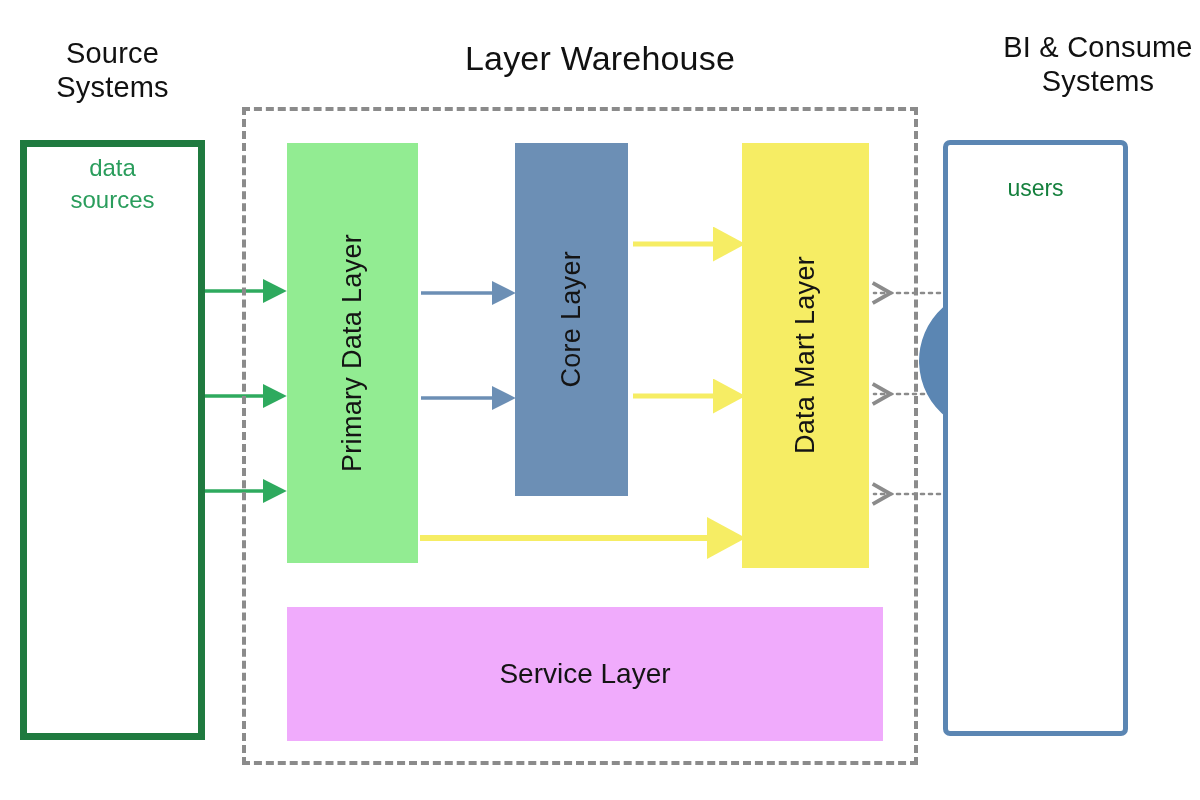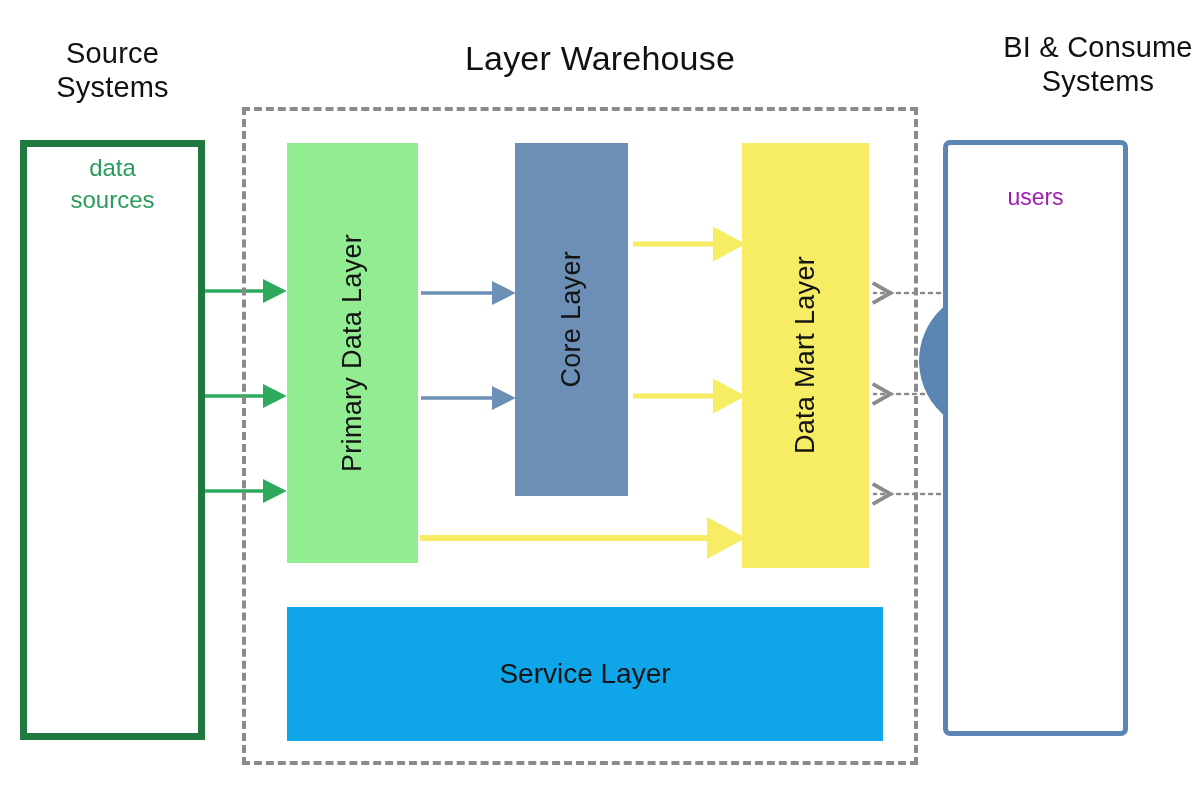--- a/index.html
+++ b/index.html
@@ -62,22 +62,21 @@
     border: 5px solid #5b86b3;
     border-radius: 7px;
     background: #ffffff;
     box-sizing: border-box;
   }
   #bi-title {
     position: absolute;
     left: 943px; top: 175px; width: 185px;
     text-align: center;
     font-size: 23px;
-    color: #a21caf;
-    margin-top: 9px;
+    color: #15803d;
   }
 
   
   .layer {
     position: absolute;
     display: flex;
     align-items: center;
     justify-content: center;
     box-sizing: border-box;
   }
@@ -87,21 +86,21 @@
     font-size: 27px;
     color: #141414;
     white-space: nowrap;
     letter-spacing: .3px;
   }
   #layer-primary  { left: 287px; top: 143px; width: 131px; height: 420px; background: #92ec92; }
   #layer-core     { left: 515px; top: 143px; width: 113px; height: 353px; background: #6c8fb5; }
   #layer-mart     { left: 742px; top: 143px; width: 127px; height: 425px; background: #f6ed64; }
   #layer-service  {
     left: 287px; top: 607px; width: 596px; height: 134px;
-    background: #0ea5e9;
+    background: #f0abfc;
   }
   #layer-service .hlabel {
     font-size: 28px;
     color: #141414;
   }
 </style>
 </head>
 <body>
 
 <svg id="canvas" viewBox="0 0 1200 800">

